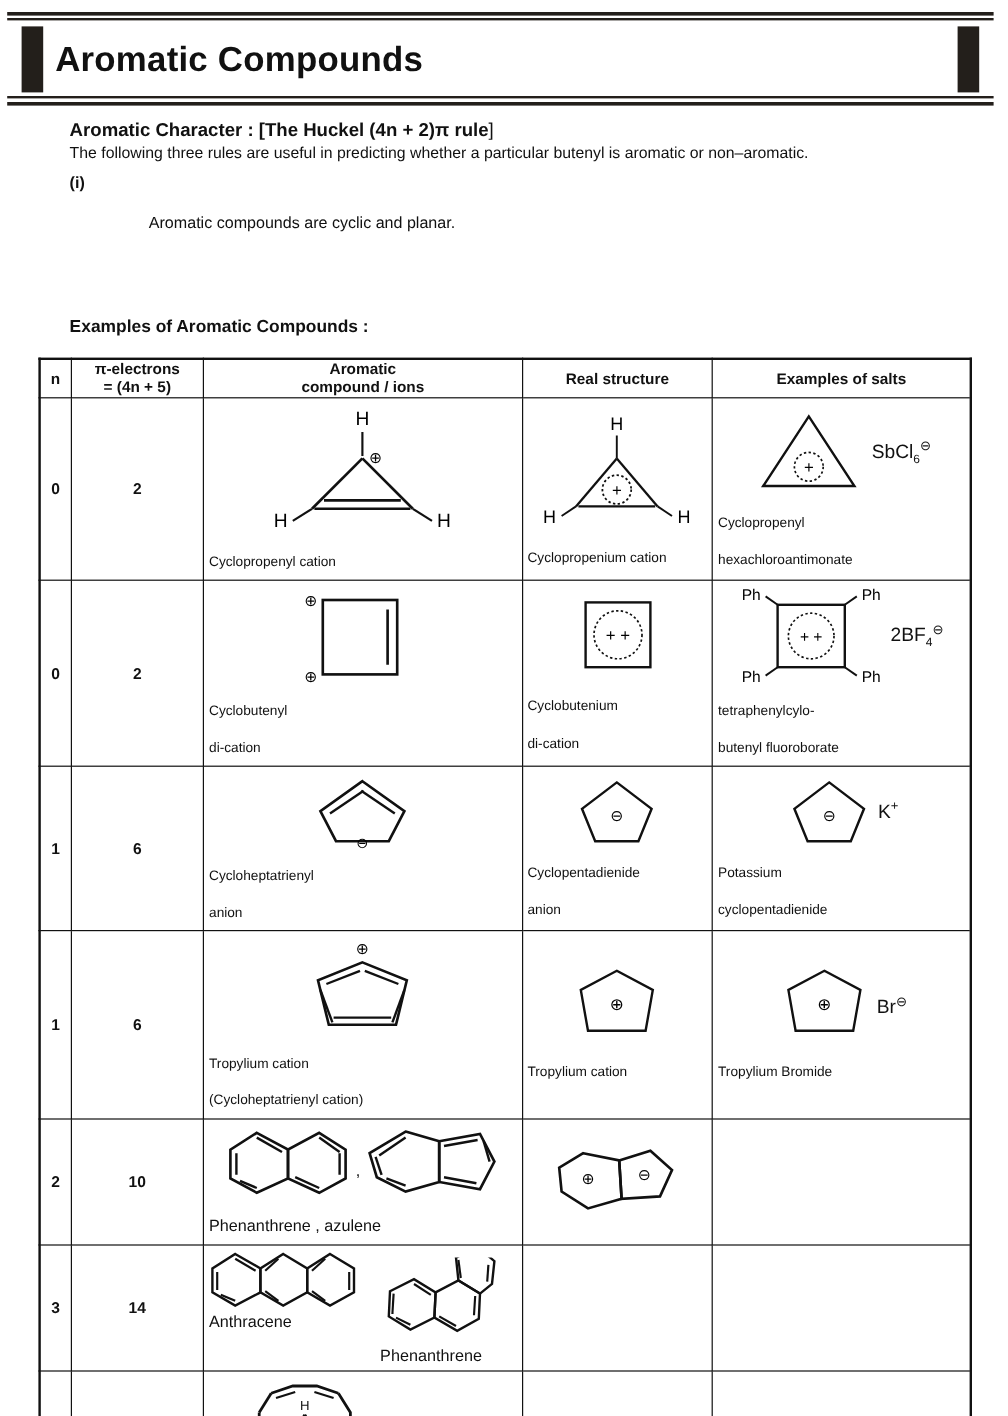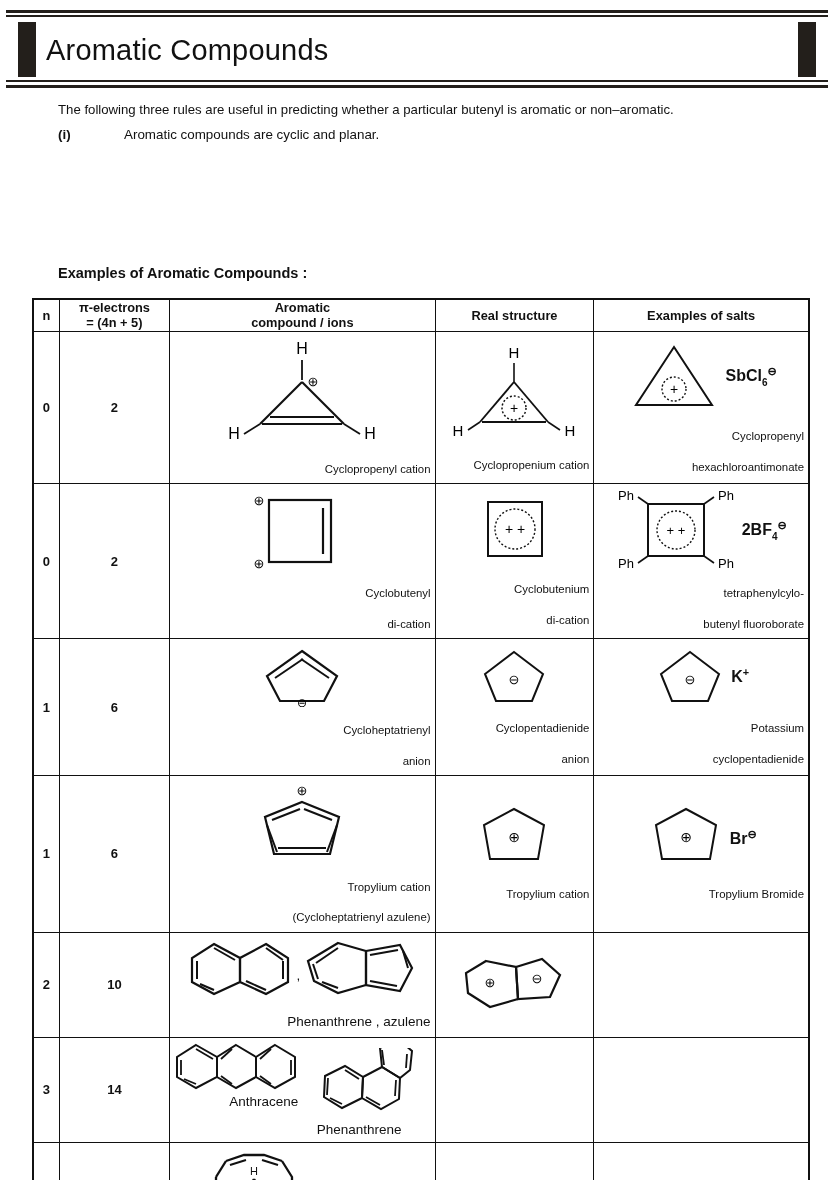--- a/index.html
+++ b/index.html
@@ -20,70 +20,73 @@
   .banner-rule.r1 { top:0; }
   .banner-rule.r2 { top:5px; }
   .banner-rule.r3 { top:70px; }
   .banner-rule.r4 { top:75px; }
   .banner-tab { position:absolute; top:12px; width:18px; height:55px; background:#231f1b; }
   .banner-tab.left { left:12px; }
   .banner-tab.right { right:12px; }
   .banner-title {
     position:absolute; left:40px; top:14px; height:52px;
     display:flex; align-items:center;
-    font-size:29px; font-weight:normal; letter-spacing:.2px; color:#111;
+    font-size:29px; font-weight:bold; letter-spacing:.2px; color:#111;
   }
 
   
   .intro { position:absolute; left:58px; top:100px; width:780px; }
   .subhead { font-size:15.5px; font-weight:bold; margin:0 0 2px 0; white-space:nowrap; }
   .subhead .nb { font-weight:normal; }
   .lead { font-size:13.2px; margin:2px 0 10px 0; }
   .rule-row { display:flex; font-size:13.4px; margin:0 0 11px 0; line-height:1.25; }
   .rule-num { font-weight:bold; width:66px; flex:0 0 66px; }
-  .rule-txt { flex:1 1 auto; }
+  .rule-txt { flex:1 1 auto;margin-top:33px; }
   sup { font-size:.68em; vertical-align:super; }
   .examples-head { position:absolute; left:58px; top:265px; font-size:14.5px; font-weight:bold;text-align:right; }
 
   
   .tbl { position:absolute; left:32px; top:298px; width:778px; border:2px solid #111; border-collapse:collapse; background:#fff; }
   .tbl td, .tbl th { border:1.5px solid #111; padding:0; vertical-align:middle; }
   .c-n     { width:26px; }
   .c-pi    { width:110px; }
   .c-arom  { width:264px; }
   .c-real  { width:158px; }
   .c-salt  { width:214px; }
   .hd { text-align:center; font-size:12.8px; font-weight:bold; padding:8px 2px; line-height:1.2; }
   .num { text-align:center; font-size:13px; font-weight:bold; }
   .cell { position:relative; }
   .cellpad { padding:6px 4px 7px; text-align:center; }
-  .cap { font-size:11.4px; line-height:1.18; text-align:right; margin-top:17px; }
+  .cap { font-size:11.4px; line-height:1.18; text-align:left; margin-top:17px; }
   .cap.big { font-size:13.5px; }
   .fig { display:flex; justify-content:center; align-items:flex-end; }
   .fig-row { display:flex; justify-content:center; align-items:center; gap:4px; }
-  .formula { font-size:16px; font-weight:bold; white-space:nowrap; }
+  .formula { font-size:16px; font-weight:normal; white-space:nowrap; }
   .formula .circ { font-size:11px; vertical-align:super; }
   .formula .sb  { font-size:10px; vertical-align:sub; }
   svg { display:block; }
   .anncap { font-size:14px; margin-left:8px; }
 </style>
 </head>
 <body>
 
 <div class="banner">
   <div class="banner-rule r1"></div>
   <div class="banner-rule thin r2"></div>
   <div class="banner-rule thin r3"></div>
   <div class="banner-rule r4"></div>
   <div class="banner-tab left"></div>
   <div class="banner-tab right"></div>
   <div class="banner-title">Aromatic Compounds</div>
 </div>
 
 <div class="intro">
+  <p class="subhead">
+    <span>Aromatic Character :  [The Huckel (4n + 2)π rule</span><span class="nb">]</span>
+  </p>
   <p class="lead">The following three rules are useful in predicting whether a particular butenyl is aromatic or non–aromatic.</p>
 
   <div class="rule-row">
     <span class="rule-num">(i)</span>
     <span class="rule-txt">Aromatic compounds are cyclic and planar.</span>
   </div>
 
 
 </div>
 
@@ -291,21 +294,21 @@
           <text x="60" y="13" font-size="13" text-anchor="middle" font-family="Liberation Sans, sans-serif">⊕</text>
           <polygon points="60,20 97,35 88,72 32,72 23,35" fill="none" stroke="#111" stroke-width="2.2"></polygon>
           <line x1="25" y1="43" x2="35" y2="70" stroke="#111" stroke-width="2"></line>
           <line x1="95" y1="43" x2="85" y2="70" stroke="#111" stroke-width="2"></line>
           <line x1="36" y1="66" x2="84" y2="66" stroke="#111" stroke-width="2"></line>
           <line x1="58" y1="27" x2="30" y2="38" stroke="#111" stroke-width="2"></line>
           <line x1="62" y1="27" x2="90" y2="38" stroke="#111" stroke-width="2"></line>
         </svg>
       </div>
       <div class="cap">Tropylium cation</div>
-      <div class="cap">(Cycloheptatrienyl azulene)</div>
+      <div class="cap">(Cycloheptatrienyl cation)</div>
     </div>
         </td>
 
     <td class="cell">
           <div class="cellpad">
       <div class="fig">
         <svg width="80" height="66" viewBox="0 0 80 66">
           <polygon points="40,4 70,20 64,54 16,54 10,20" fill="none" stroke="#111" stroke-width="2"></polygon>
           <text x="40" y="37" font-size="14" text-anchor="middle" font-family="Liberation Sans, sans-serif">⊕</text>
         </svg>
@@ -394,21 +397,21 @@
           <polygon points="101,3 121,15 121,35 101,46 82,35 82,15" fill="none" stroke="#111" stroke-width="2"></polygon>
           <line x1="7" y1="18" x2="7" y2="33" stroke="#111" stroke-width="1.8"></line>
           <line x1="10" y1="37" x2="22" y2="42" stroke="#111" stroke-width="1.8"></line>
           <line x1="22" y1="7" x2="39" y2="17" stroke="#111" stroke-width="1.8"></line>
           <line x1="47" y1="17" x2="58" y2="7" stroke="#111" stroke-width="1.8"></line>
           <line x1="47" y1="34" x2="58" y2="42" stroke="#111" stroke-width="1.8"></line>
           <line x1="86" y1="17" x2="97" y2="7" stroke="#111" stroke-width="1.8"></line>
           <line x1="86" y1="34" x2="97" y2="42" stroke="#111" stroke-width="1.8"></line>
           <line x1="117" y1="18" x2="117" y2="33" stroke="#111" stroke-width="1.8"></line>
         </svg>
-        <div class="cap big" style="text-align:right;margin-top:4px">Anthracene</div>
+        <div class="cap big" style="text-align:left;margin-top:4px">Anthracene</div>
       </div>
       <div style="position:absolute;left:134px;top:8px">
         <svg width="110" height="72" viewBox="0 0 110 72">
           <polygon points="21,28 41,18 59,29 58,50 38,60 20,49" fill="none" stroke="#111" stroke-width="2"></polygon>
           <polygon points="59,29 78,19 96,30 95,51 77,61 58,50" fill="none" stroke="#111" stroke-width="2"></polygon>
           <polygon points="78,19 76,0 94,-9 108,3 106,22 96,30" fill="none" stroke="#111" stroke-width="2"></polygon>
           <line x1="24" y1="30" x2="23" y2="47" stroke="#111" stroke-width="1.8"></line>
           <line x1="26" y1="50" x2="38" y2="56" stroke="#111" stroke-width="1.8"></line>
           <line x1="41" y1="22" x2="55" y2="31" stroke="#111" stroke-width="1.8"></line>
           <line x1="62" y1="49" x2="76" y2="57" stroke="#111" stroke-width="1.8"></line>

